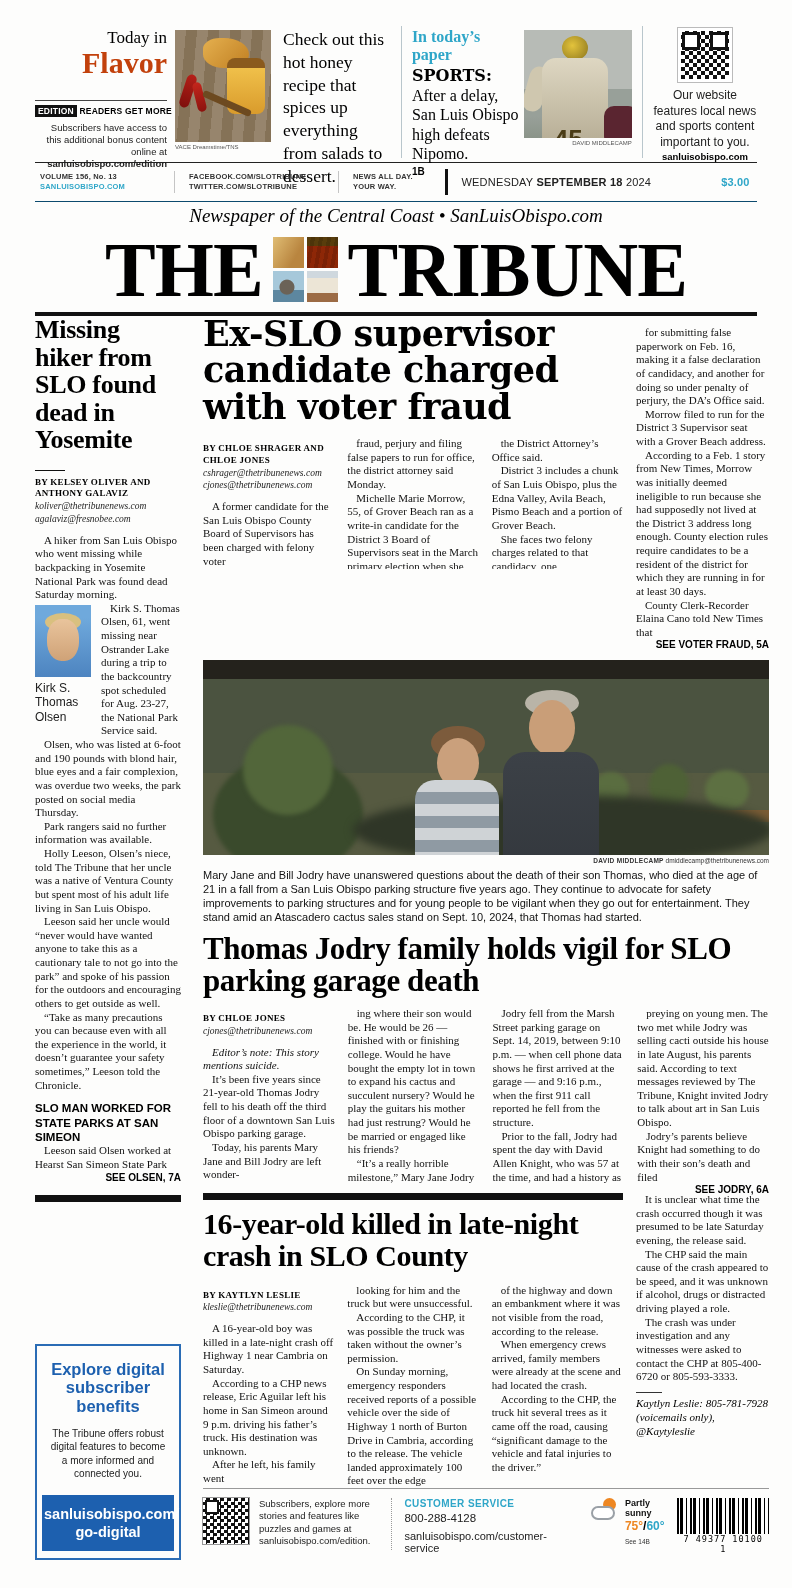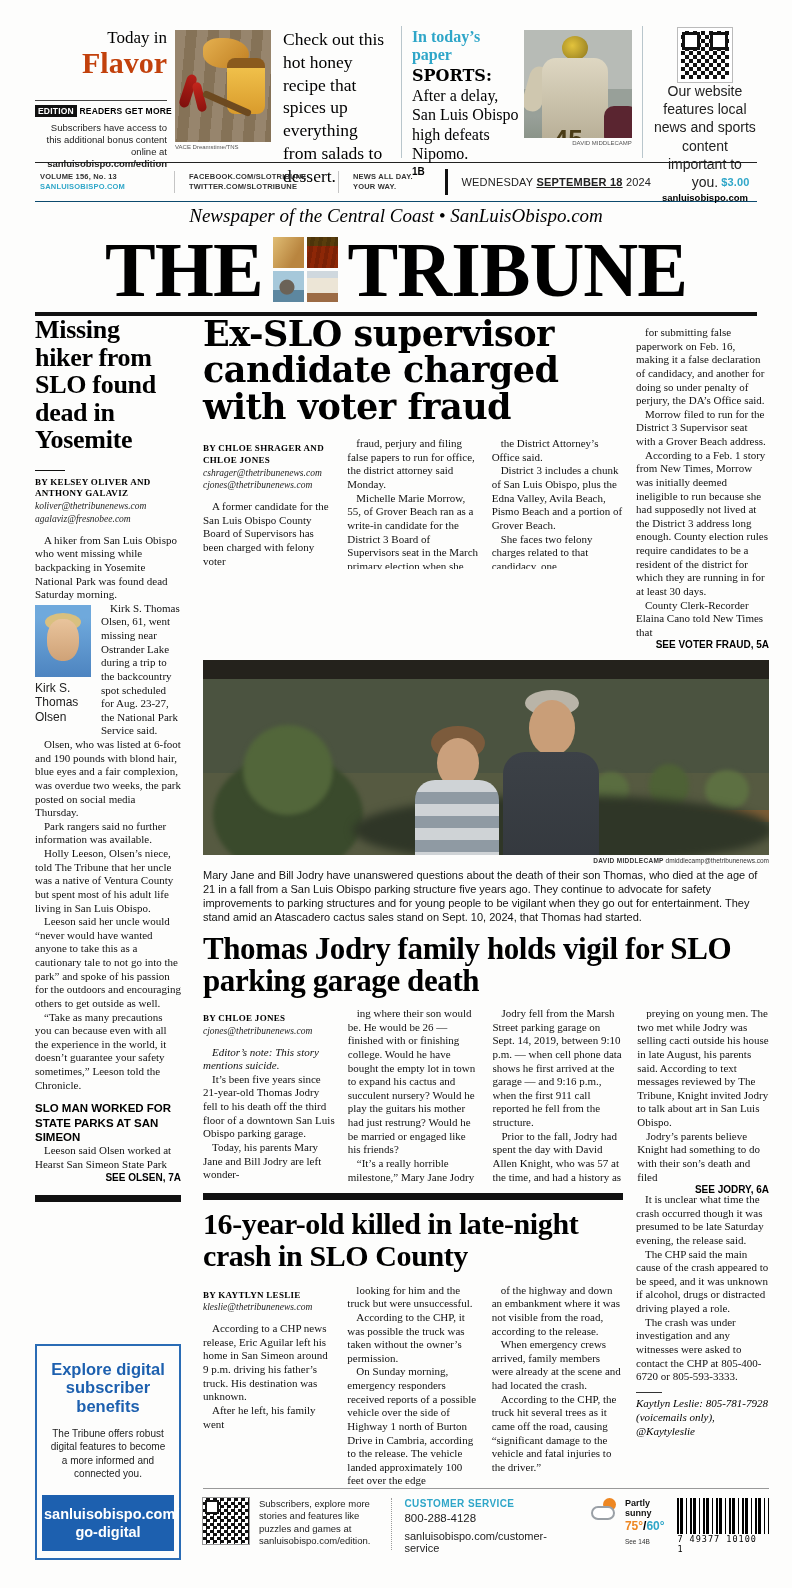--- a/index.html
+++ b/index.html
@@ -38,36 +38,36 @@
   .fb-torso { position:absolute; left:18px; top:28px; width:66px; height:80px; border-radius:14px 14px 0 0; background:linear-gradient(180deg,#ded7c2,#b9b098); }
   .fb-number { position:absolute; left:30px; top:46px; font-family:"Liberation Sans",sans-serif; font-weight:bold; font-size:26px; color:#4a3c16;margin-top:48px; }
   .fb-arm { position:absolute; left:2px; top:36px; width:20px; height:46px; border-radius:10px; background:#cfc7af; transform:rotate(16deg); }
   .fb-opp { position:absolute; right:-6px; bottom:-8px; width:34px; height:40px; border-radius:10px; background:#5a2530; }
   .credit-right { text-align:right; }
   .website { width:112px; padding-top:8px; text-align:center; font-family:"Liberation Sans",sans-serif; }
   .qr { width:54px; height:54px; margin:0 auto; background:
       repeating-conic-gradient(#111 0% 25%, #fff 0% 50%); background-size:8px 8px; border:3px solid #fff; outline:1px solid #bbb; position:relative; }
   .qr:before, .qr:after { content:""; position:absolute; width:12px; height:12px; border:3px solid #111; background:#fff; }
   .qr:before { left:1px; top:1px; } .qr:after { right:1px; top:1px; }
-  .website-text { font-size:14px; line-height:1.3; color:#222; }
+  .website-text { font-size:12px; line-height:1.3; margin-top:6px; color:#222; }
   .website-link { font-size:9.5px; font-weight:bold; margin-top:1px; }
 
   .rule-1 { border-top:1.5px solid #222; margin-top:2px; }
 
   
   .info-bar { display:flex; align-items:center; height:38px; font-family:"Liberation Sans",sans-serif; font-size:7.5px; font-weight:bold; color:#333; letter-spacing:.2px; }
   .ib-col div { line-height:1.4; }
   .cyan { color:#2fa6c8; }
   .ib-vol { margin-left:5px; width:120px; }
   .ib-fb { width:135px; }
   .ib-news { width:78px; }
   .ib-sep { width:1px; height:22px; background:#c5c5c5; margin:0 14px; }
   .ib-sep.dark { width:2.5px; height:26px; background:#111; }
   .ib-date { font-size:11px; font-weight:normal; color:#222; }
-  .ib-date b { font-weight:bold;text-decoration:underline; }
+  .ib-date b { font-weight:bold; }
   .ib-price { margin-left:70px; font-size:11px; font-weight:bold; }
 
   
   .masthead-tagline { text-align:center; font-style:italic; font-size:19px; padding:3px 0 1px; border-top:1px solid #0c4a6e; }
   .masthead { display:flex; justify-content:center; align-items:center; height:82px; }
   .masthead-word { font-size:76px; line-height:.9; font-weight:bold; letter-spacing:-1px; transform:scaleY(1.02); }
   .mast-grid { display:grid; grid-template-columns:31px 31px; grid-template-rows:31px 31px; gap:3px; margin:0 10px; }
   .mast-grid div { width:31px; height:31px; }
   .mg-dune { background:linear-gradient(120deg,#e0bd74,#b9853f 70%); }
   .mg-orchard { background:linear-gradient(180deg,#7aa352 0 28%, #c4682c 28%), repeating-linear-gradient(100deg,#b85f26 0 4px,#a05220 4px 8px); background-blend-mode:multiply; }
@@ -157,21 +157,21 @@
   .cs-link { font-size:11px; margin-top:6px; color:#222; }
   .weather { margin-left:36px; display:flex; align-items:flex-start; }
   .w-icon { width:30px; height:26px; position:relative; flex:none; }
   .w-sun { position:absolute; left:12px; top:0; width:13px; height:13px; border-radius:50%; background:#ee8722; }
   .w-cloud { position:absolute; left:0; top:8px; width:24px; height:14px; border-radius:10px; background:#fff; border:2px solid #9aa0a6; }
   .w-text { margin-left:4px; }
   .w-label { font-weight:bold; font-size:9px; color:#111; }
   .w-temps { font-weight:bold; font-size:12px; margin-top:1px; }
   .w-high { color:#ee8722; } .w-low { color:#2fa6c8; }
   .w-ref { font-size:6.5px; font-weight:normal; color:#333; }
-  .barcode { margin-left:auto; width:108px; }
+  .barcode { margin-left:auto; width:108px; text-align:center; }
   .barcode-bars { height:36px; background:repeating-linear-gradient(90deg,#000 0 2px,#fff 2px 3px,#000 3px 6px,#fff 6px 9px,#000 9px 10px,#fff 10px 13px); }
   .barcode-digits { font-family:"DejaVu Sans Mono",monospace; font-size:8.5px; letter-spacing:1px; }
 </style>
 </head>
 <body>
 
 <div class="page">
 
   <div class="top-strip">
     <div class="flavor">
@@ -408,20 +408,21 @@
         <div class="crash-left">
           <div class="black-bar"></div>
           <h1 class="headline-light crash-headline">16-year-old killed in late-night crash in SLO County</h1>
           <div class="cols-3" style="height:auto;">
             <div class="col" style="height:auto;">
               <div class="byline-block">
                 <div class="byline">BY KAYTLYN LESLIE</div>
                 <div class="byline-email">kleslie@thetribunenews.com</div>
               </div>
               <div>
+                  <p>A 16-year-old boy was killed in a late-night crash off Highway 1 near Cambria on Saturday.</p>
                   <p>According to a CHP news release, Eric Aguilar left his home in San Simeon around 9 p.m. driving his father’s truck. His destination was unknown.</p>
                   <p>After he left, his family went</p>
                 </div>
             </div>
             <div class="col" style="height:auto;">
                 <p>looking for him and the truck but were unsuccessful.</p>
                 <p>According to the CHP, it was possible the truck was taken without the owner’s permission.</p>
                 <p>On Sunday morning, emergency responders received reports of a possible vehicle over the side of Highway 1 north of Burton Drive in Cambria, according to the release. The vehicle landed approximately 100 feet over the edge</p>
               </div>
             <div class="col" style="height:auto;">

